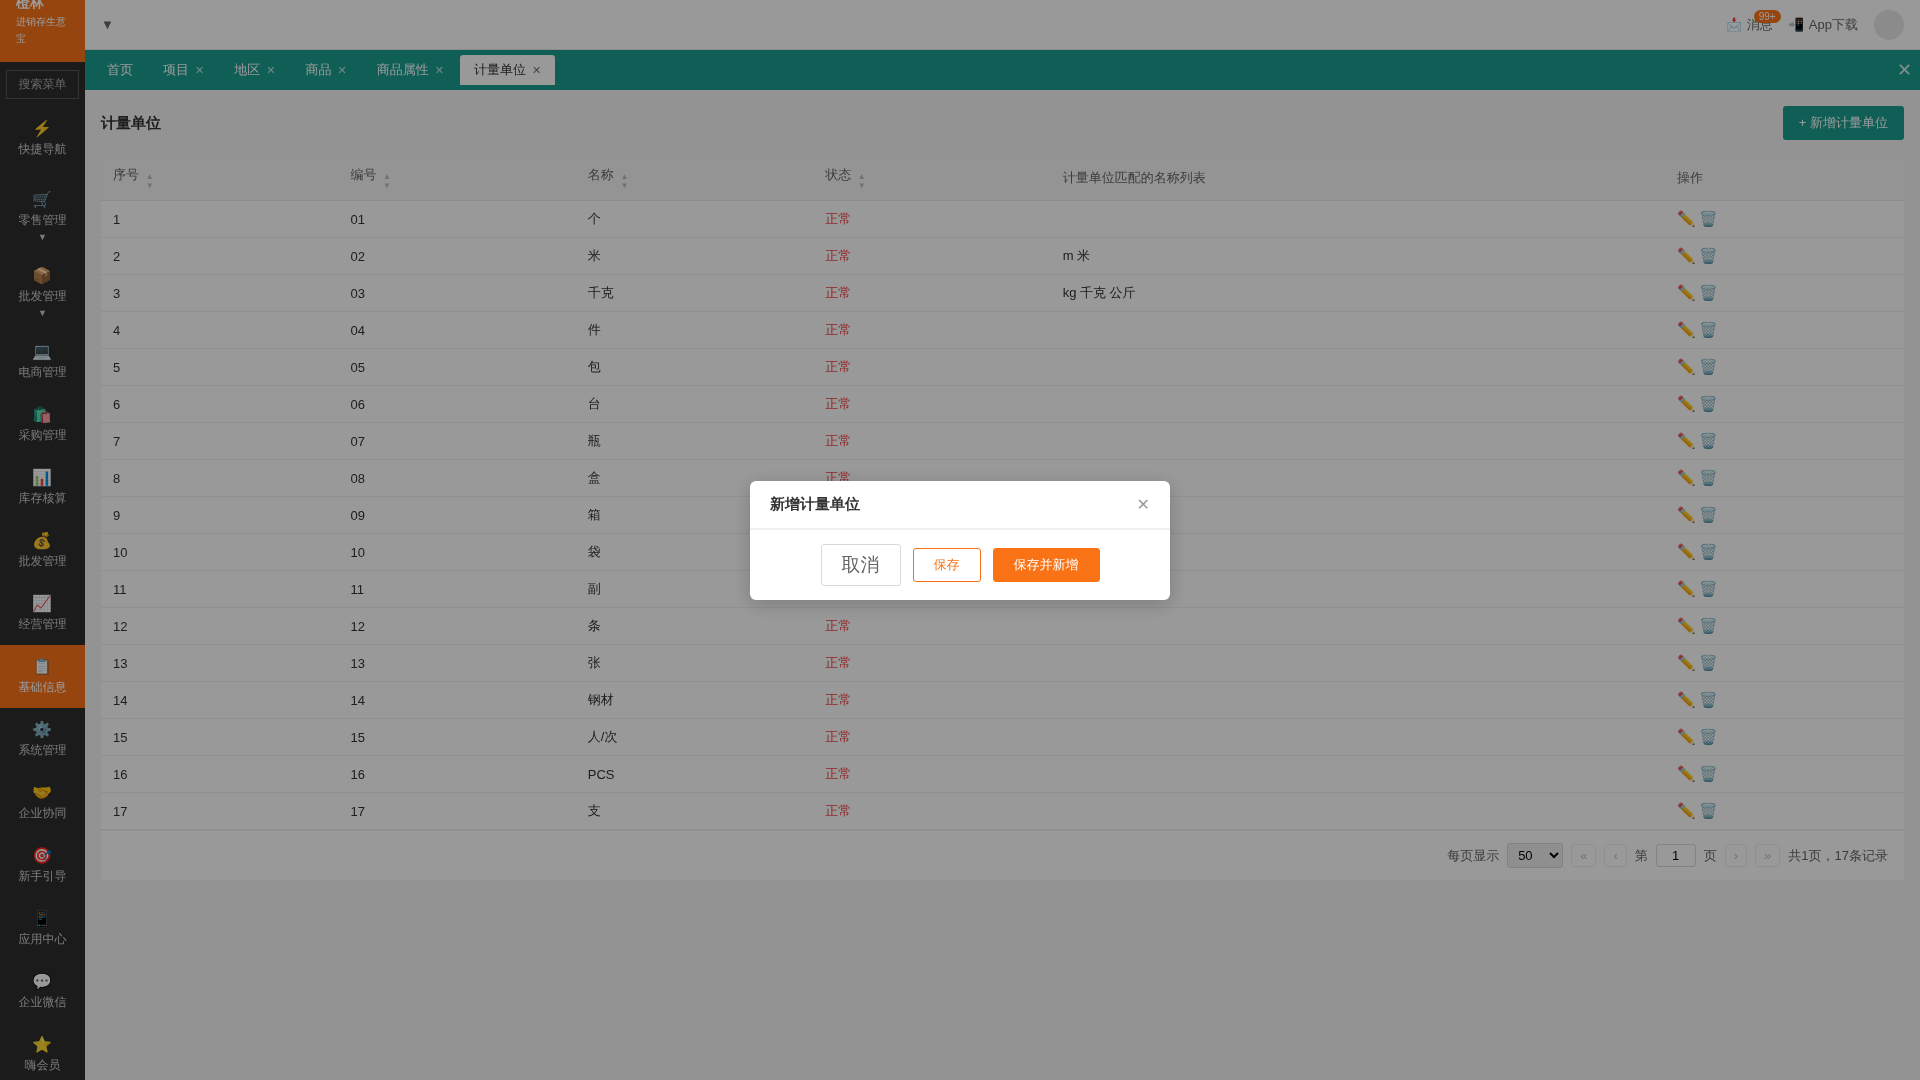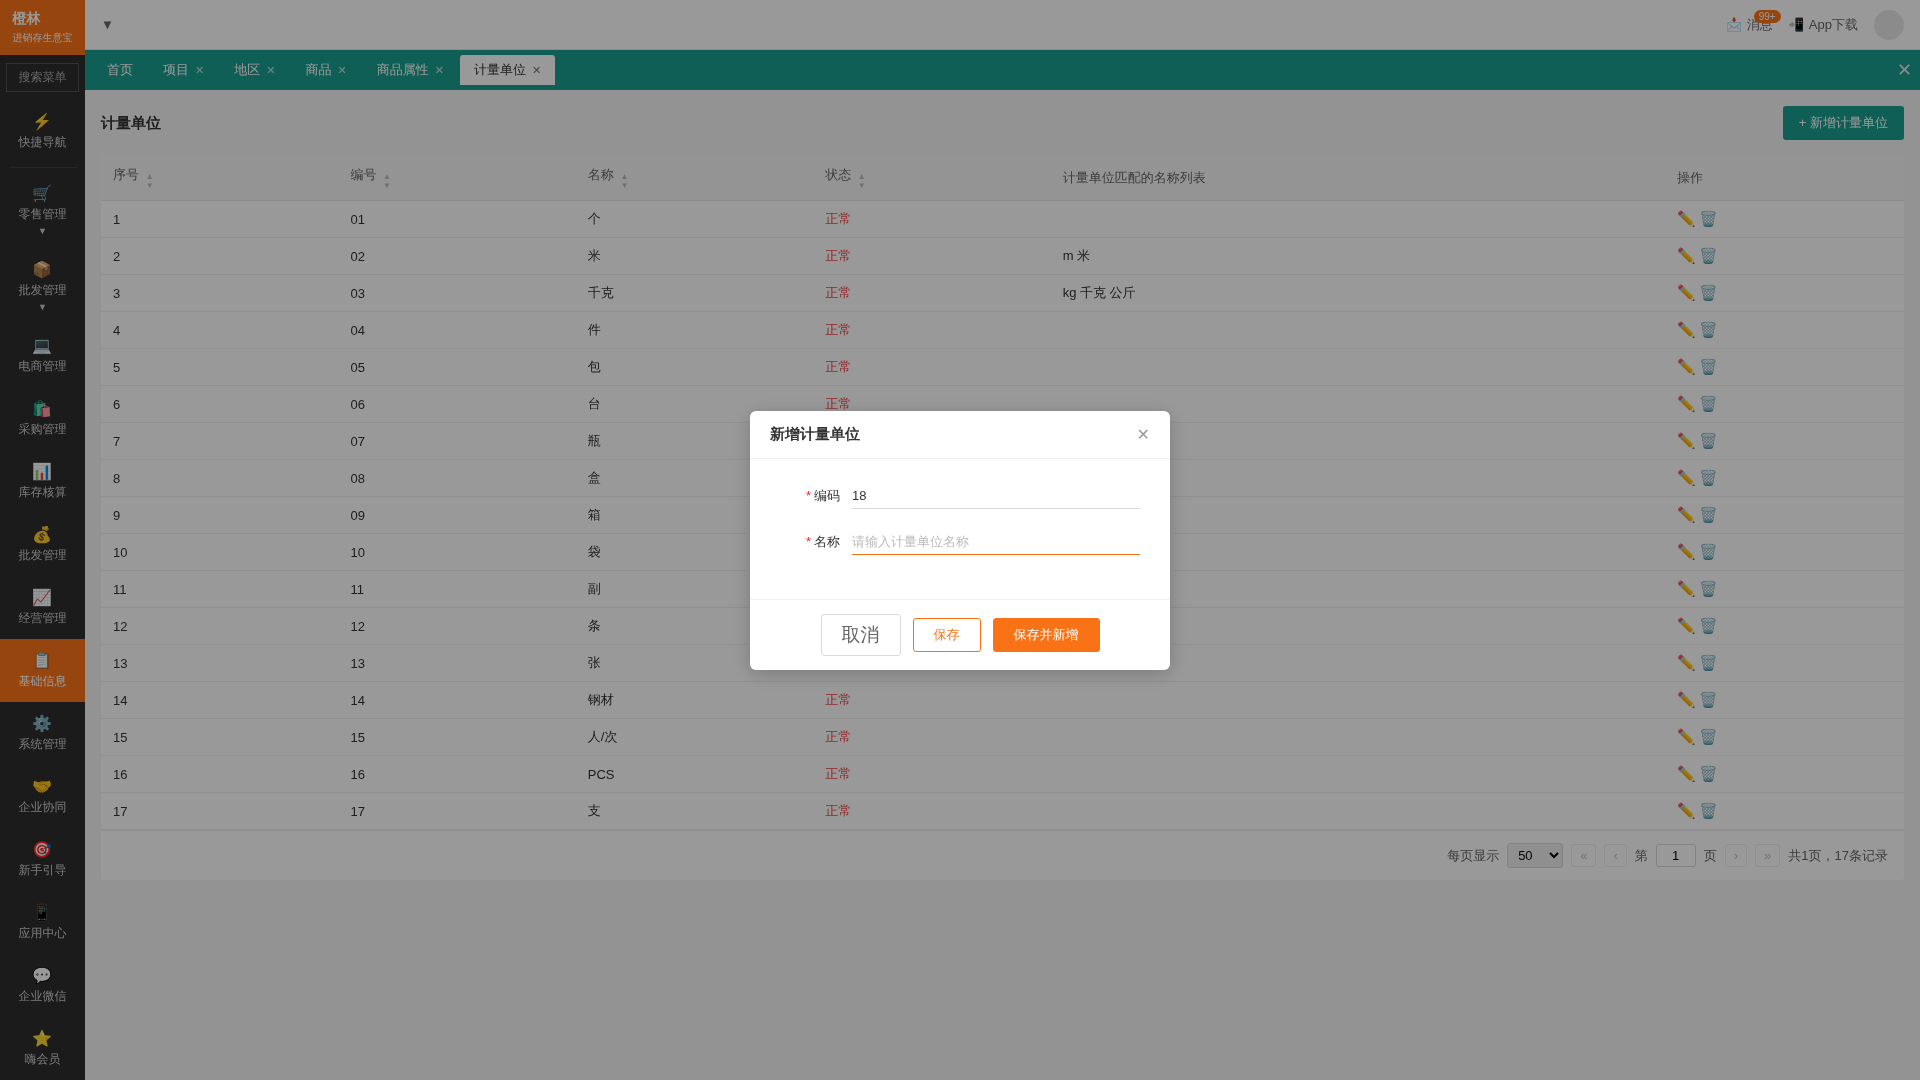--- a/index.html
+++ b/index.html
@@ -1,20 +1,20 @@
 <!DOCTYPE html>
 <html><head>
   <meta charset="utf-8">
   <style>
     * { box-sizing: border-box; margin: 0; padding: 0; }
     body { font-family: 'Microsoft YaHei', Arial, sans-serif; font-size: 13px; background: #f0f2f5; color: #333; display: flex; height: 1080px; width: 1920px; overflow: hidden; }
 
     
     .sidebar { width: 85px; background: #2d2d2d; display: flex; flex-direction: column; align-items: center; padding-top: 0; flex-shrink: 0; }
-    .sidebar-logo { width: 100%; background: #f97316; padding: 10px; display: flex; align-items: flex-start; justify-content: center; height: 62px; }
+    .sidebar-logo { width: 100%; background: #f97316; padding: 16px; display: flex; align-items: flex-end; justify-content: center; height: 62px; }
     .sidebar-logo-text { color: white; font-size: 14px; font-weight: bold; }
     .sidebar-search { width: 100%; padding: 8px 6px; }
     .sidebar-search-btn { width: 100%; background: transparent; border: 1px solid #555; color: #aaa; padding: 5px 4px; border-radius: 0; cursor: pointer; font-size: 12px; text-align: center; }
     .sidebar-nav-item { width: 100%; padding: 12px 6px; text-align: center; color: #ccc; cursor: pointer; font-size: 12px; display: flex; flex-direction: column; align-items: center; gap: 3px; }
     .sidebar-nav-item.active { background: #f97316; color: white; }
     .sidebar-nav-item .nav-icon { font-size: 16px; }
     .sidebar-divider { width: 80%; height: 1px; background: #444; margin: 4px 0; }
 
     
     .main { flex: 1; display: flex; flex-direction: column; overflow: hidden; }
@@ -482,29 +482,19 @@
     </div>
   </div>
 </div>
 
 <div class="overlay">
   <div class="modal">
     <div class="modal-header">
       <span class="modal-title">新增计量单位</span>
       <button class="modal-close">✕</button>
     </div>
-    <div class="modal-body">
-      <div class="form-row">
-        <label class="form-label required">编码</label>
-        <input class="form-input" type="text" value="18" style="">
-      </div>
-      <div class="form-row">
-        <label class="form-label required">名称</label>
-        <input class="form-input active-border" type="text" placeholder="请输入计量单位名称" style="">
-      </div>
-    </div>
     <div class="modal-footer">
       <button class="btn-cancel">取消</button>
       <button class="btn-save">保存</button>
       <button class="btn-save-new">保存并新增</button>
     </div>
   </div>
 </div>
 
 </body></html>

